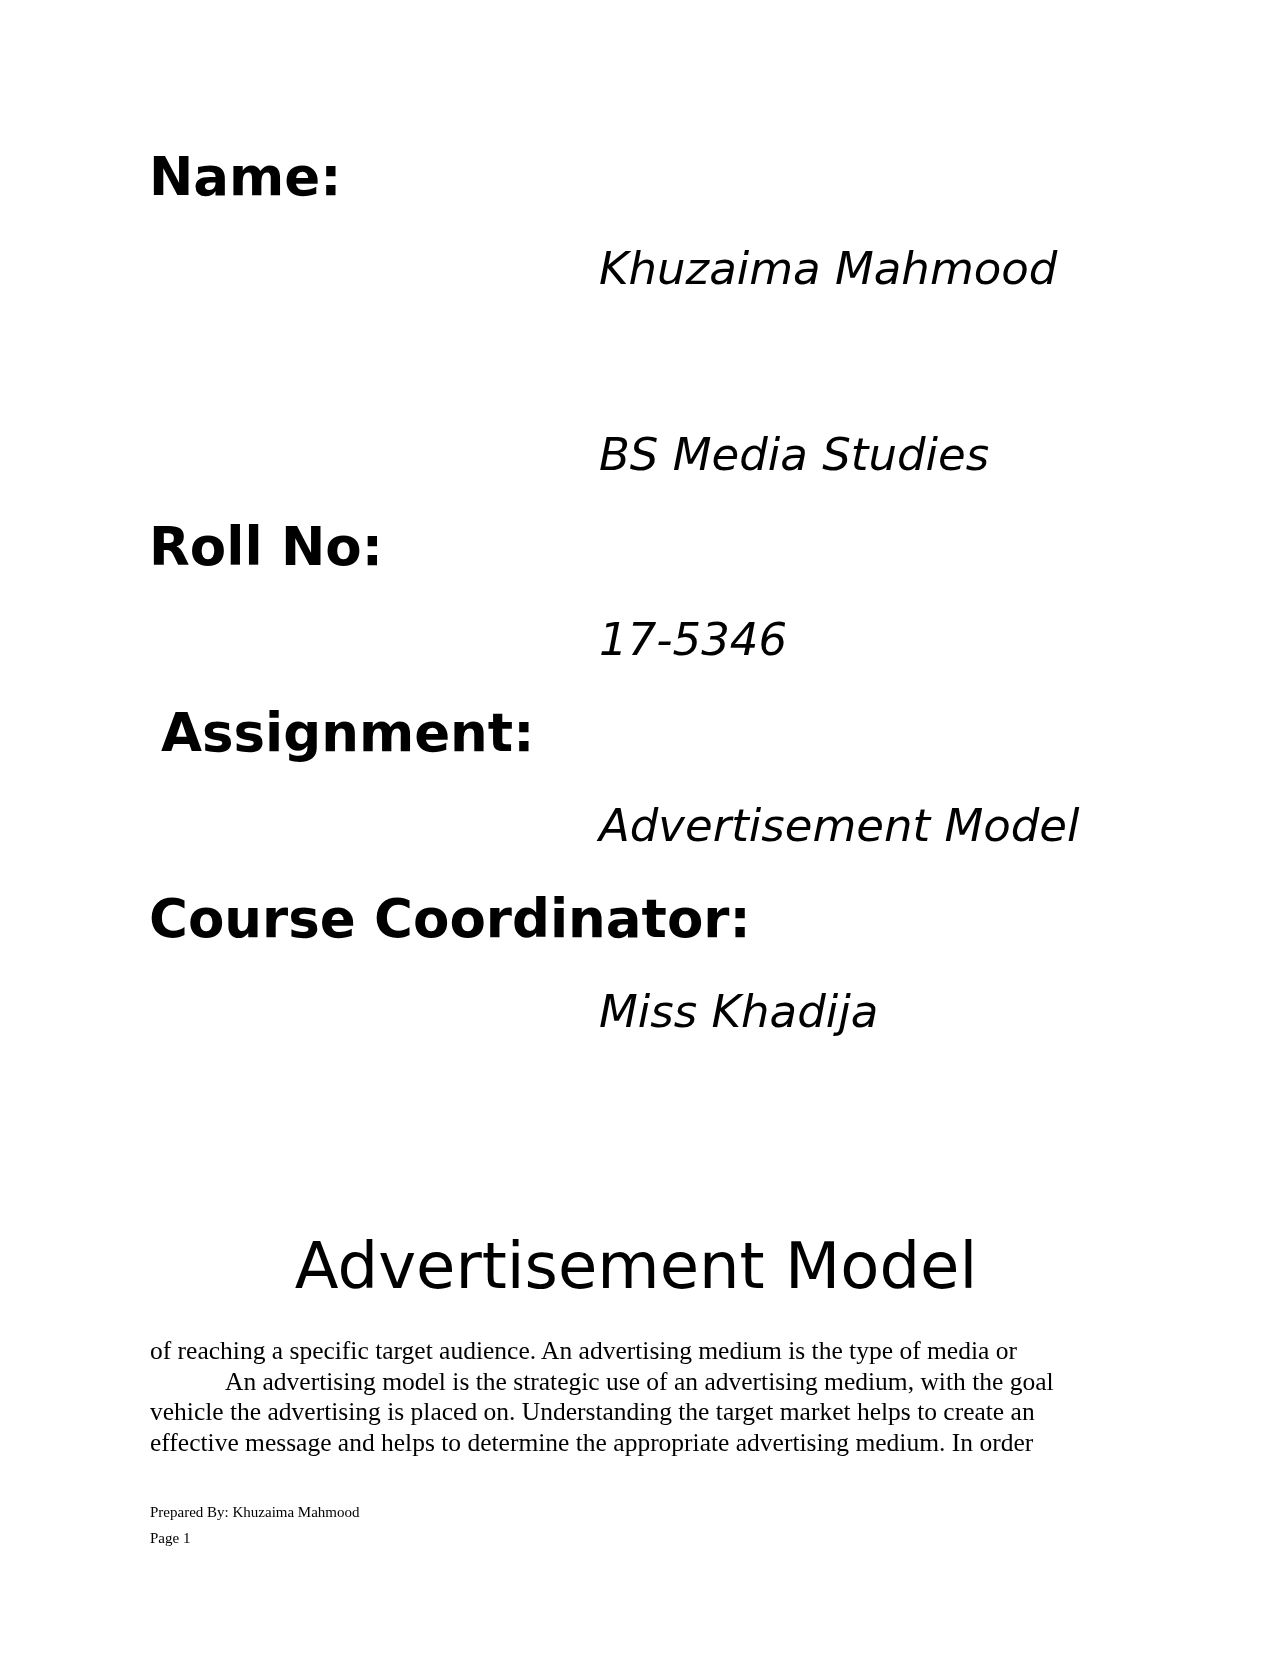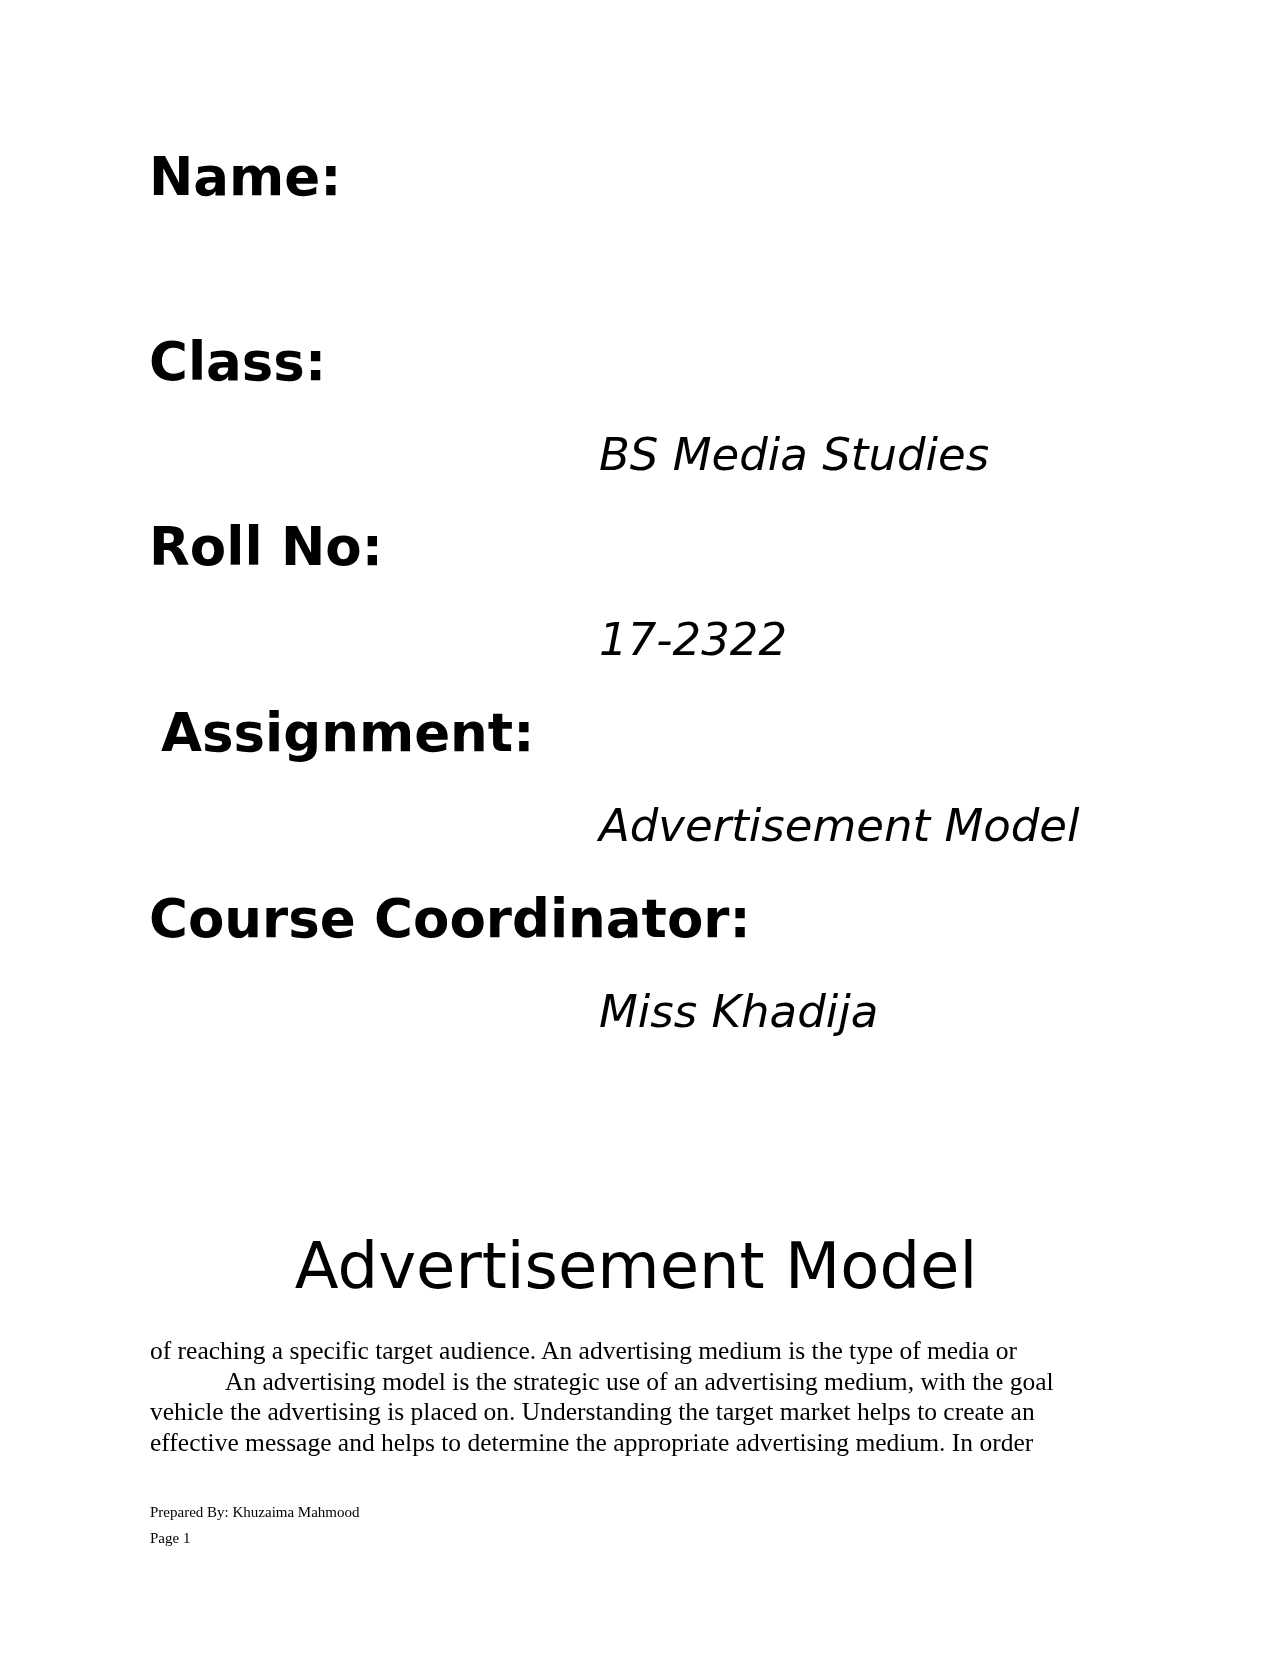--- a/index.html
+++ b/index.html
@@ -31,26 +31,26 @@
     font-family: "Liberation Serif", serif; font-size: 15px; line-height: 25.5px; color: #000;
   }
   .footer span { display: block; white-space: nowrap; }
 </style>
 </head>
 <body>
 
 <div class="page">
 
   <h2 class="label" style="top:150px;">Name:</h2>
+  <p class="value" style="top:246px;">Khuzaima Mahmood</p>
 
-  <h2 class="label" style="top:335px;">Class:</h2>
   <p class="value" style="top:432px;">BS Media Studies</p>
 
   <h2 class="label" style="top:520px;">Roll No:</h2>
-  <p class="value" style="top:617px;">17-2322</p>
+  <p class="value" style="top:617px;">17-5346</p>
 
   <h2 class="label" style="top:706px;margin-left:12px;">Assignment:</h2>
   <p class="value" style="top:803px;">Advertisement Model</p>
 
   <h2 class="label" style="top:892px;">Course Coordinator:</h2>
   <p class="value" style="top:989px;">Miss Khadija</p>
 
   <h1 class="doc-title">Advertisement Model</h1>
 
   <p class="body-text">

